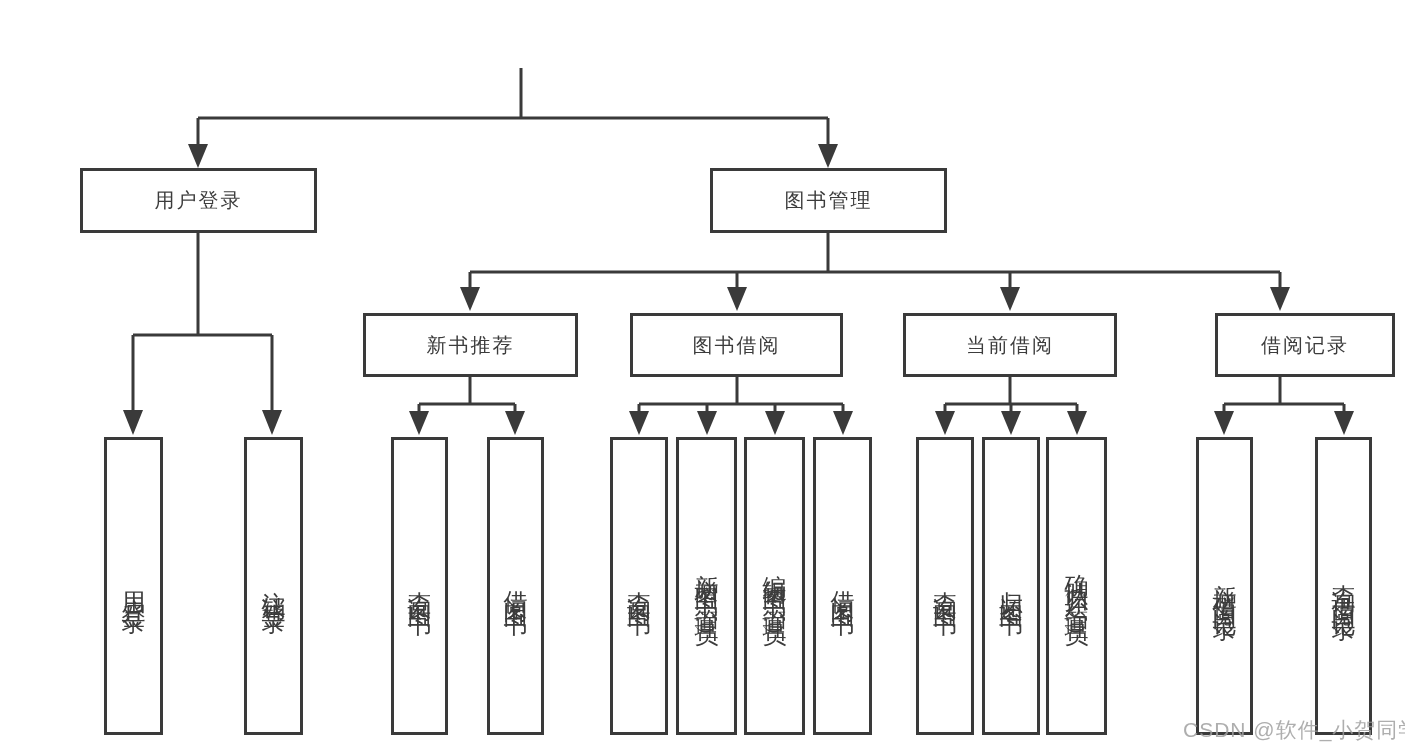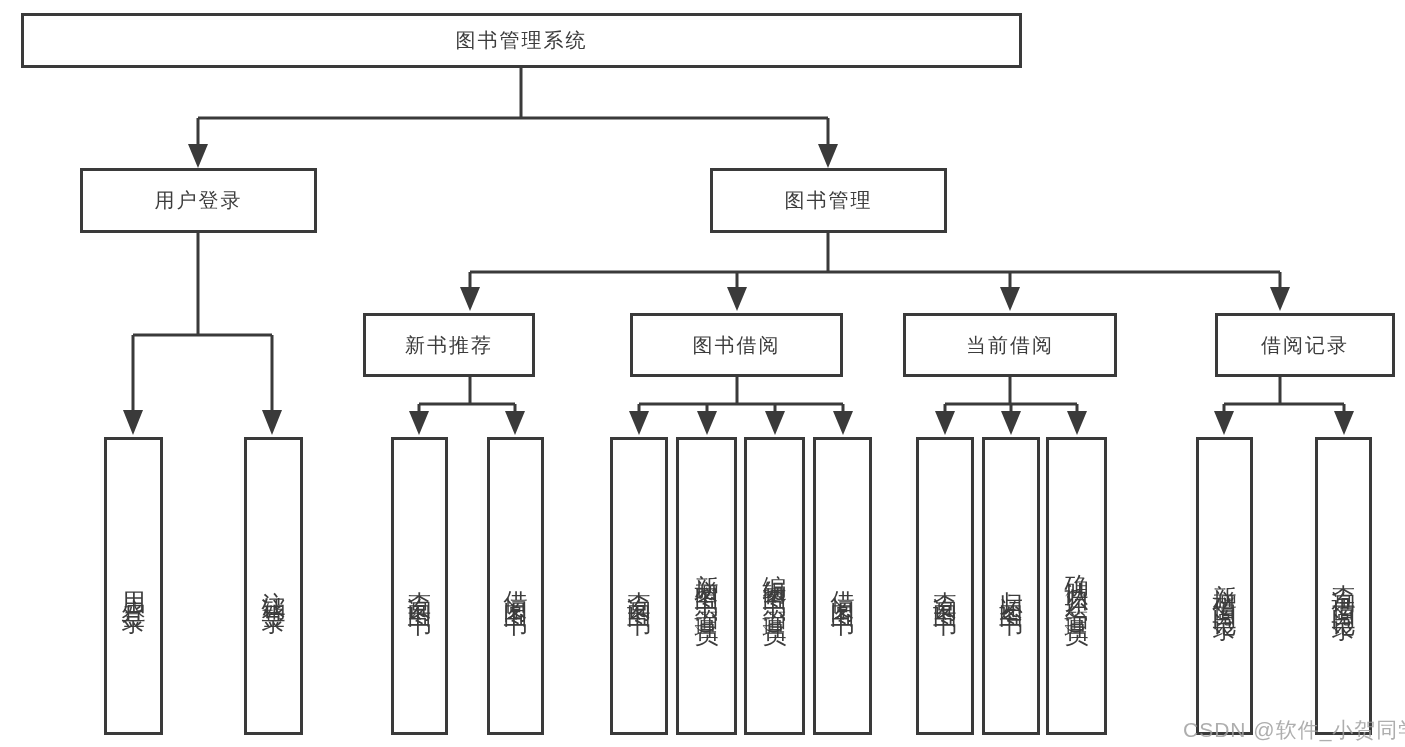--- a/index.html
+++ b/index.html
@@ -86,26 +86,25 @@
       <polygon points="765,411 785,411 775,435"></polygon>
       <polygon points="833,411 853,411 843,435"></polygon>
       <polygon points="935,411 955,411 945,435"></polygon>
       <polygon points="1001,411 1021,411 1011,435"></polygon>
       <polygon points="1067,411 1087,411 1077,435"></polygon>
       <polygon points="1214,411 1234,411 1224,435"></polygon>
       <polygon points="1334,411 1354,411 1344,435"></polygon>
     </g>
   </svg>
 
-  <div class="node" style="left:21px;top:13px;width:1001px;height:55px;">图书管理系统</div>
 
   <div class="node" style="left:80px;top:168px;width:237px;height:65px;">用户登录</div>
   <div class="node" style="left:710px;top:168px;width:237px;height:65px;text-align:center;">图书管理</div>
 
-  <div class="node" style="left:363px;top:313px;width:172px;height:64px;">新书推荐</div>
+  <div class="node" style="left:363px;top:313px;width:215px;height:64px;">新书推荐</div>
   <div class="node" style="left:630px;top:313px;width:213px;height:64px;">图书借阅</div>
   <div class="node" style="left:903px;top:313px;width:214px;height:64px;">当前借阅</div>
   <div class="node" style="left:1215px;top:313px;width:180px;height:64px;">借阅记录</div>
 
   <div class="leaf" style="left:104px;width:59px;">
     <span>用户登录</span>
   </div>
   <div class="leaf" style="left:244px;width:59px;">
     <span>注销登录</span>
   </div>

